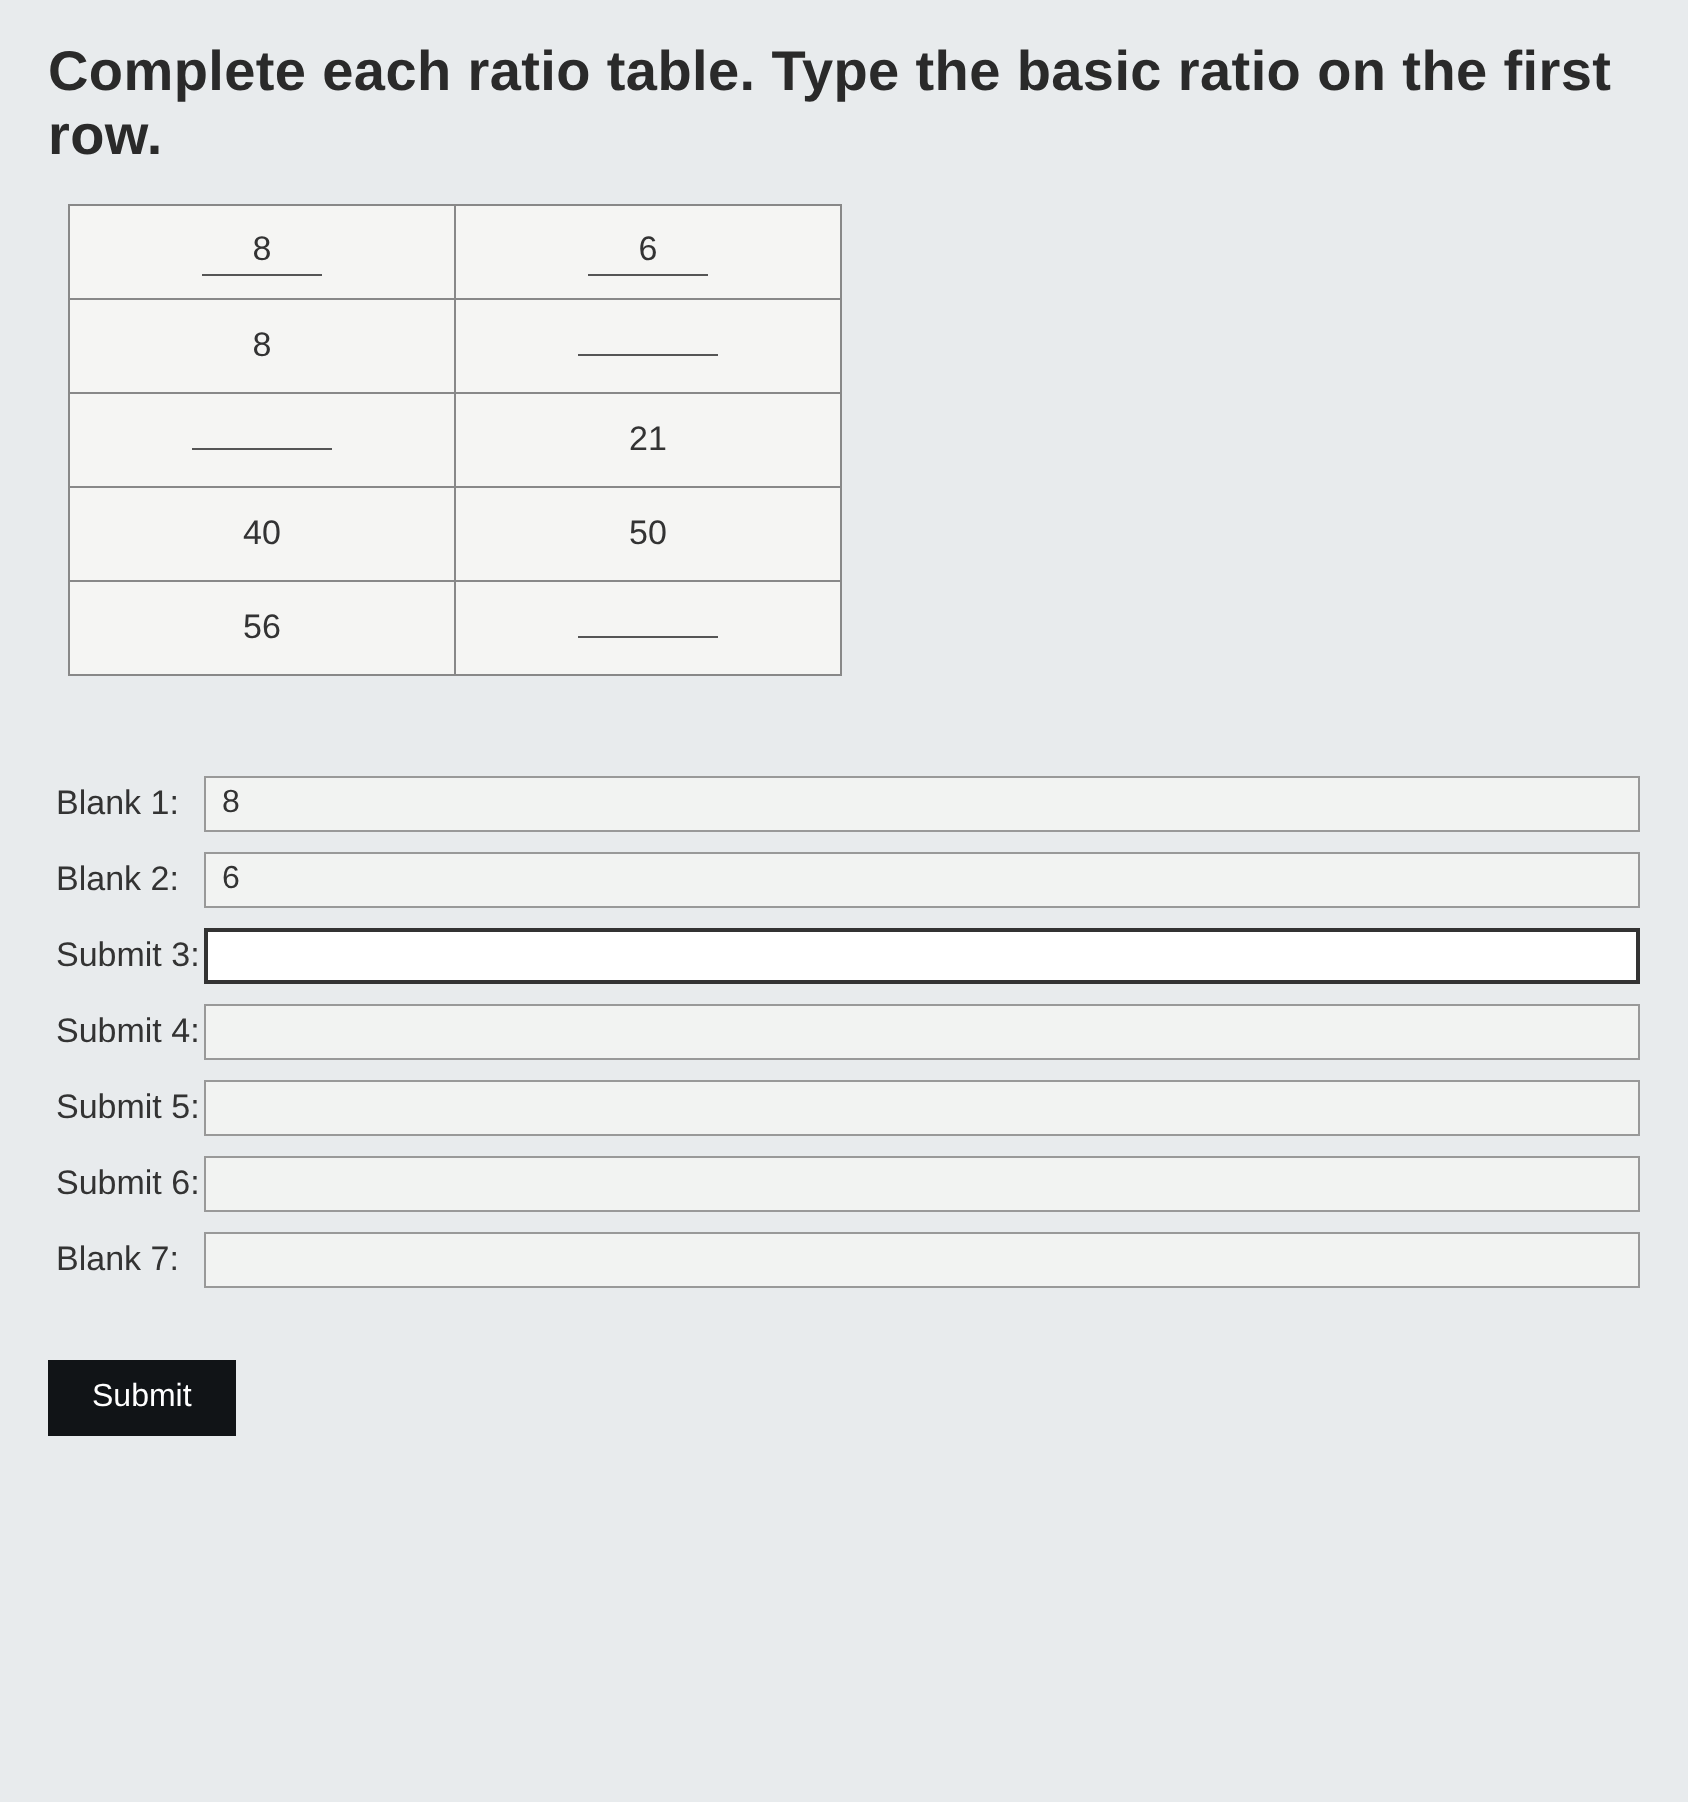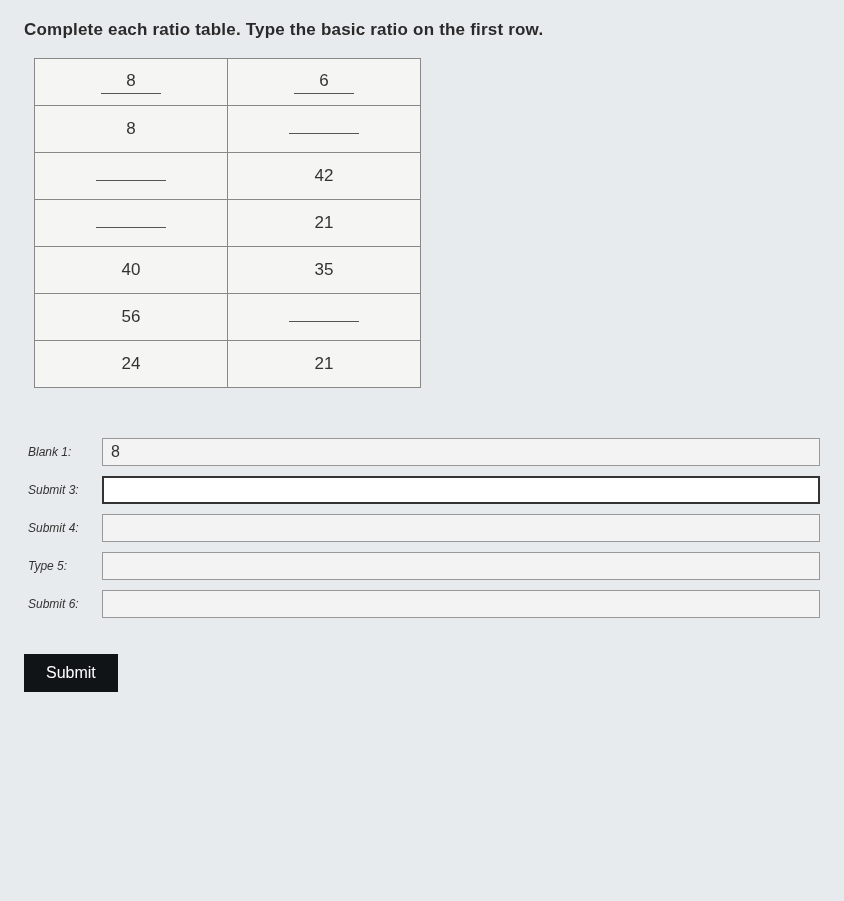--- a/index.html
+++ b/index.html
@@ -4,21 +4,21 @@
 <style>
   body {
     margin: 0;
     padding: 20px 24px;
     font-family: Arial, Helvetica, sans-serif;
     background: #e8ebed;
     color: #333;
     width: 796px;
   }
   .instruction {
-    font-size: 17px;
+    font-size: 28px;
     font-weight: bold;
     color: #2a2a2a;
     margin-bottom: 18px;
     letter-spacing: 0.2px;
   }
   table.ratio {
     border-collapse: collapse;
     margin-left: 10px;
     margin-bottom: 50px;
     background: #f5f5f3;
@@ -54,26 +54,25 @@
   }
   .blanks {
     margin-left: 4px;
   }
   .blank-row {
     display: flex;
     align-items: center;
     margin-bottom: 10px;
   }
   .blank-label {
-    font-size: 12px;
+    font-size: 17px;
     color: #333;
     width: 74px;
     text-align: left;
     flex-shrink: 0;
-    font-style: italic;
   }
   .blank-input {
     flex: 1;
     height: 28px;
     border: 1px solid #999;
     background: #f2f3f2;
     font-size: 16px;
     padding: 2px 8px;
     color: #333;
     box-sizing: border-box;
@@ -105,60 +104,60 @@
       <tr>
     <td><span class="underline-val">8</span></td>
     <td><span class="underline-val">6</span></td>
   </tr>
   <tr>
     <td><span>8</span></td>
     <td><span class="underline-blank"></span></td>
   </tr>
   <tr>
     <td><span class="underline-blank"></span></td>
-    <td><span>42</span></td>
-  </tr>
-  <tr>
-    <td><span class="underline-blank"></span></td>
     <td><span>21</span></td>
   </tr>
   <tr>
     <td><span>40</span></td>
-    <td><span>35</span></td>
+    <td><span>50</span></td>
   </tr>
   <tr>
     <td><span>56</span></td>
     <td><span class="underline-blank"></span></td>
-  </tr>
-  <tr>
-    <td><span>24</span></td>
-    <td><span>21</span></td>
   </tr>
 </tbody>
   </table>
 
 <div class="blanks">
   <div class="blank-row">
     <span class="blank-label">Blank 1:</span>
     <input class="blank-input" value="8" style="">
   </div>
   <div class="blank-row">
+    <span class="blank-label">Blank 2:</span>
+    <input class="blank-input" value="6" style="">
+  </div>
+  <div class="blank-row">
     <span class="blank-label">Submit 3:</span>
     <input class="blank-input focused" value="" style="">
   </div>
   <div class="blank-row">
     <span class="blank-label">Submit 4:</span>
     <input class="blank-input" value="" style="">
   </div>
   <div class="blank-row">
-    <span class="blank-label">Type 5:</span>
+    <span class="blank-label">Submit 5:</span>
     <input class="blank-input" value="" style="">
   </div>
   <div class="blank-row">
     <span class="blank-label">Submit 6:</span>
+    <input class="blank-input" value="" style="">
+  </div>
+  <div class="blank-row">
+    <span class="blank-label">Blank 7:</span>
     <input class="blank-input" value="" style="">
   </div>
 </div>
 
 <button class="submit-btn">Submit</button>
 
 
 
 
 </body></html>

